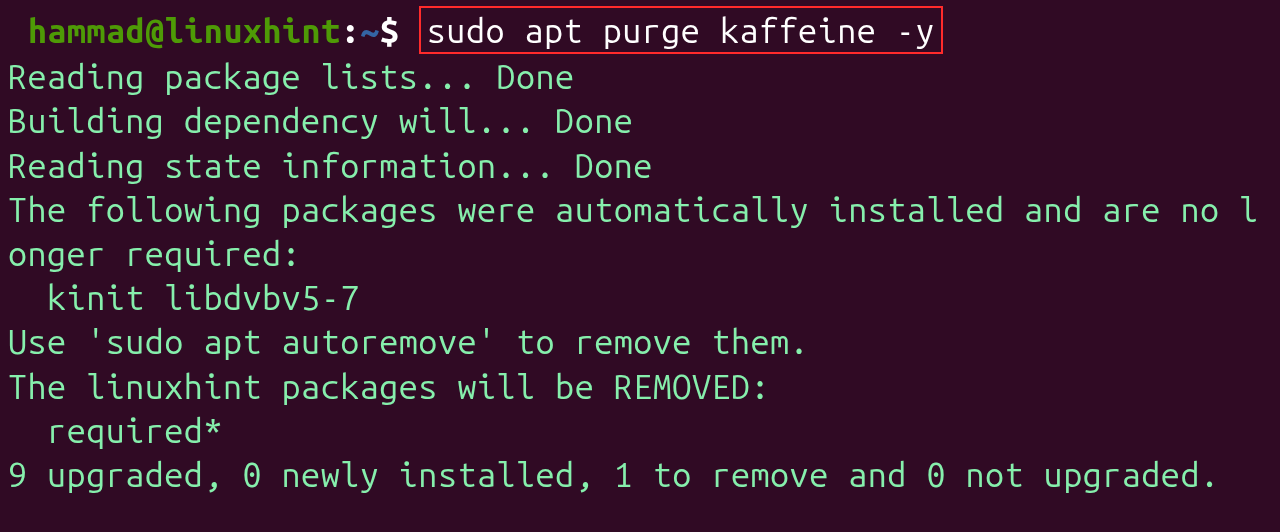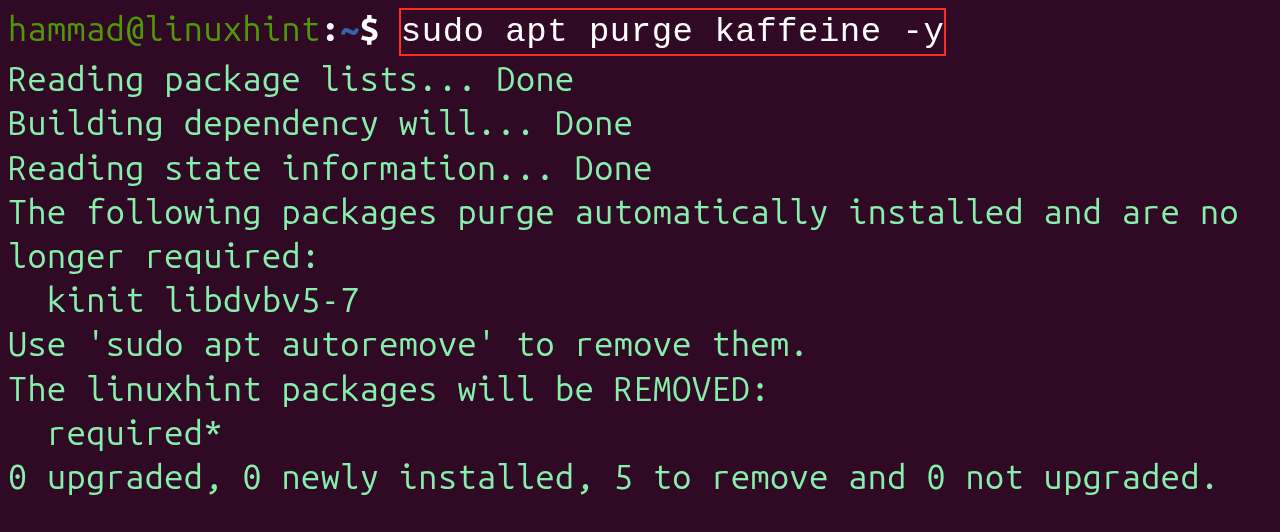--- a/index.html
+++ b/index.html
@@ -18,49 +18,49 @@
       height: 532px;
       overflow: hidden;
       letter-spacing: 0.5px;
     }
     .terminal-line {
       white-space: pre-wrap;
       word-break: break-all;
     }
     .prompt-user {
       color: #4e9a06;
-      font-weight: normal;
+      font-weight: bold;
+      margin-left: 20px;
     }
     .prompt-colon {
       color: #ffffff;
       font-weight: bold;
     }
     .prompt-path {
       color: #3465a4;
       font-weight: bold;
     }
     .prompt-dollar {
       color: #ffffff;
       font-weight: bold;
     }
     .command-highlight {
       border: 2px solid #ff2b2b;
-      padding: 0px 0;
+      padding: 0px 6px;
       display: inline-block;
-      font-family: Liberation Mono, monospace;
     }
     .output-text {
       color: #86efac;
     }
   </style>
 </head>
 <body>
 
 <div class="terminal-line"><span class="prompt-user">hammad@linuxhint</span><span class="prompt-colon">:</span><span class="prompt-path">~</span><span class="prompt-dollar">$</span> <span class="command-highlight">sudo apt purge kaffeine -y</span></div>
 <div class="terminal-line output-text">Reading package lists... Done</div>
 <div class="terminal-line output-text">Building dependency will... Done</div>
 <div class="terminal-line output-text">Reading state information... Done</div>
-<div class="terminal-line output-text">The following packages purge automatically installed and are no longer required:</div>
+<div class="terminal-line output-text">The following packages were automatically installed and are no longer required:</div>
 <div class="terminal-line output-text">  kinit libdvbv5-7</div>
 <div class="terminal-line output-text">Use 'sudo apt autoremove' to remove them.</div>
 <div class="terminal-line output-text">The linuxhint packages will be REMOVED:</div>
 <div class="terminal-line output-text">  required*</div>
-<div class="terminal-line output-text">0 upgraded, 0 newly installed, 5 to remove and 0 not upgraded.</div>
+<div class="terminal-line output-text">9 upgraded, 0 newly installed, 1 to remove and 0 not upgraded.</div>
 
 </body></html>

